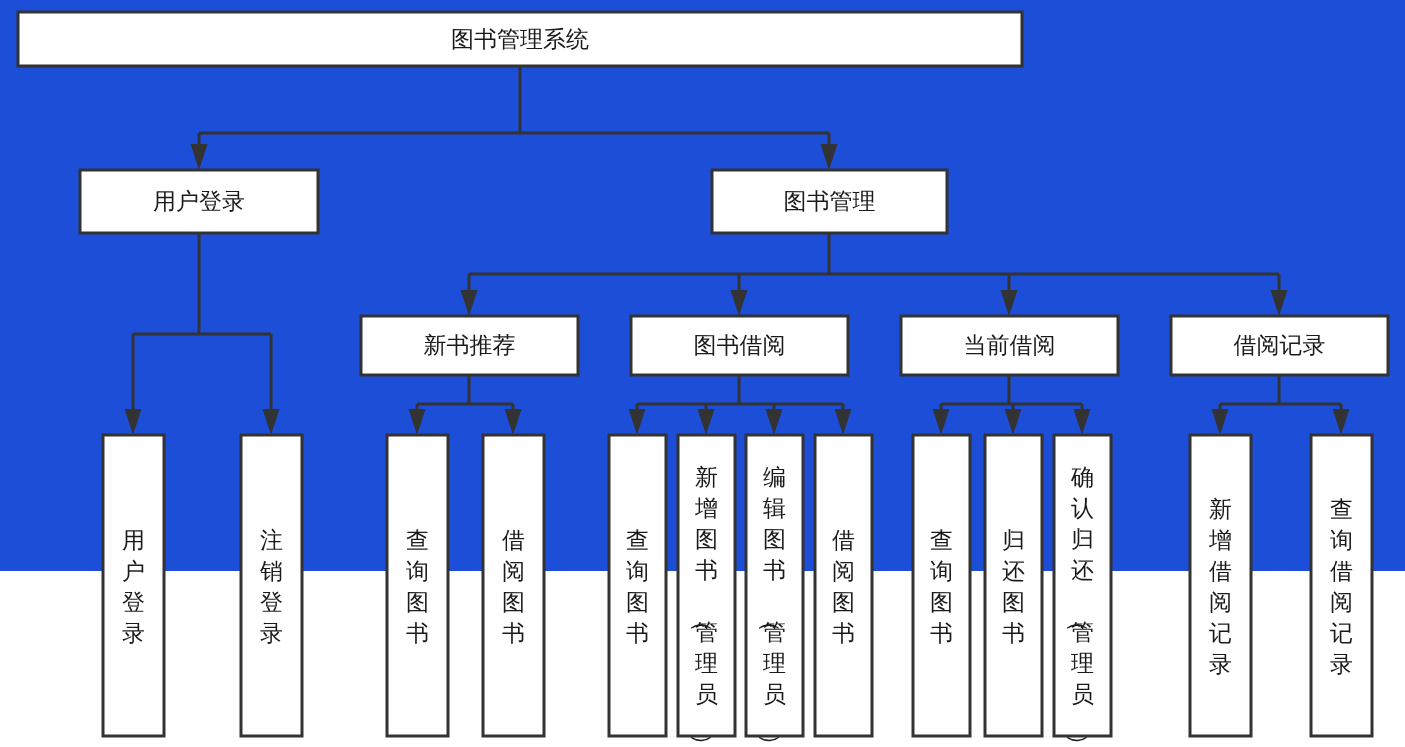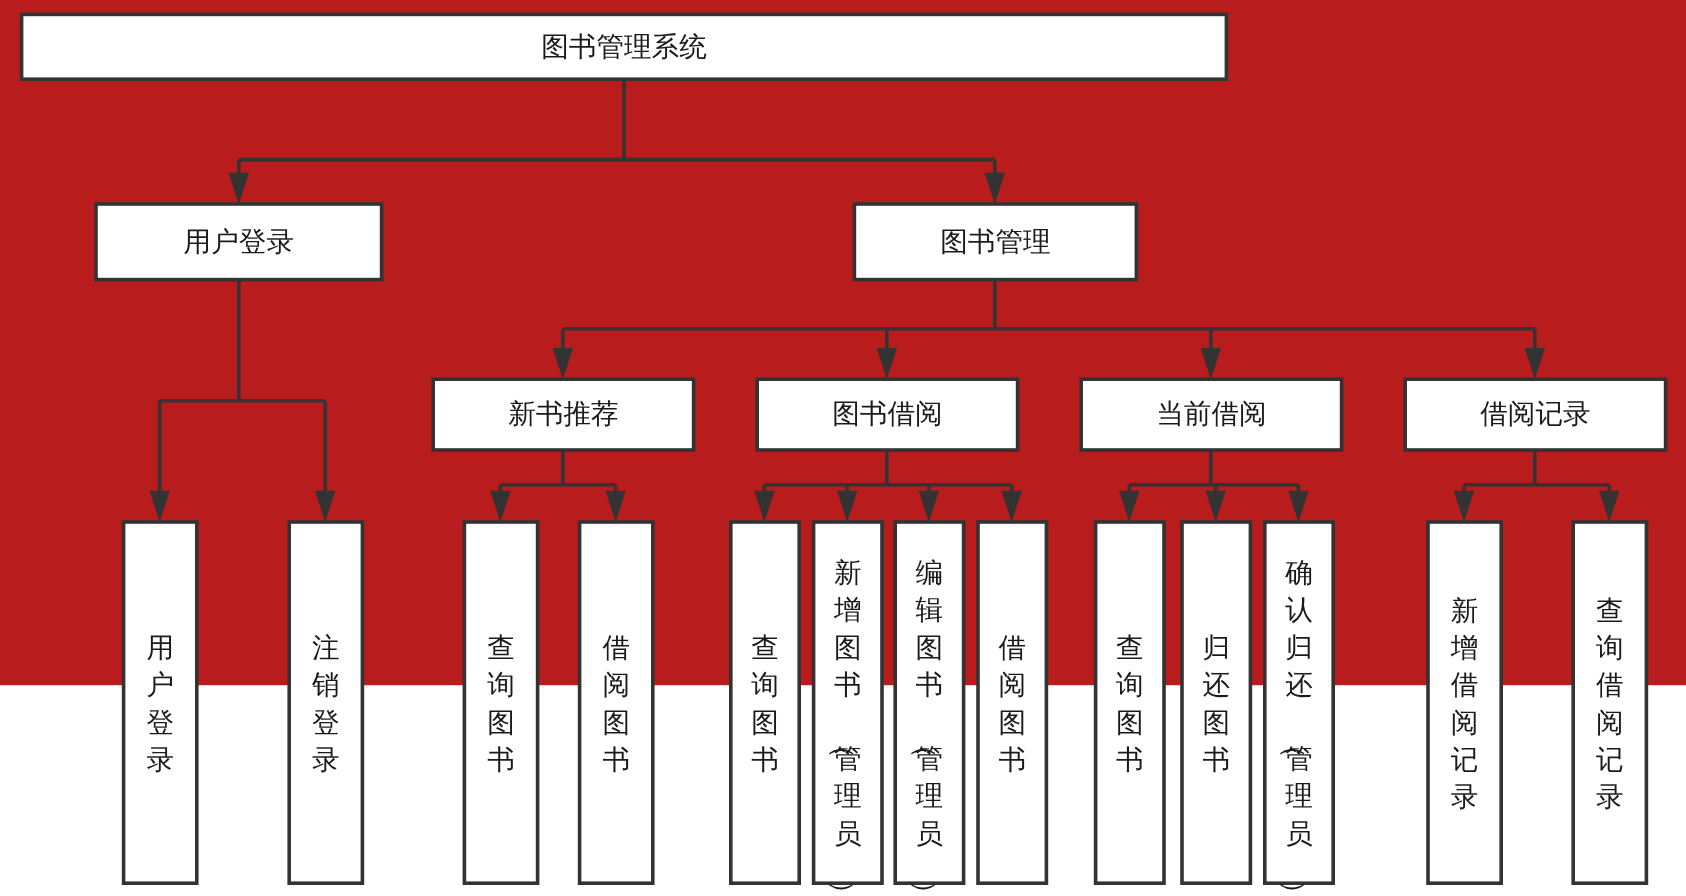--- a/index.html
+++ b/index.html
@@ -12,21 +12,21 @@
     font-family: "DejaVu Sans", "Liberation Sans", sans-serif;
     width: 1405px;
     height: 747px;
     overflow: hidden;
     position: relative;
   }
   #diagram-root {
     position: relative;
     width: 1405px;
     height: 571px;
-    background: #b91c1c;
+    background: #1d4ed8;
   }
   svg.diagram-canvas {
     position: absolute;
     top: 0;
     left: 0;
     width: 1405px;
     height: 747px;
     display: block;
   }
   .node-rect {

